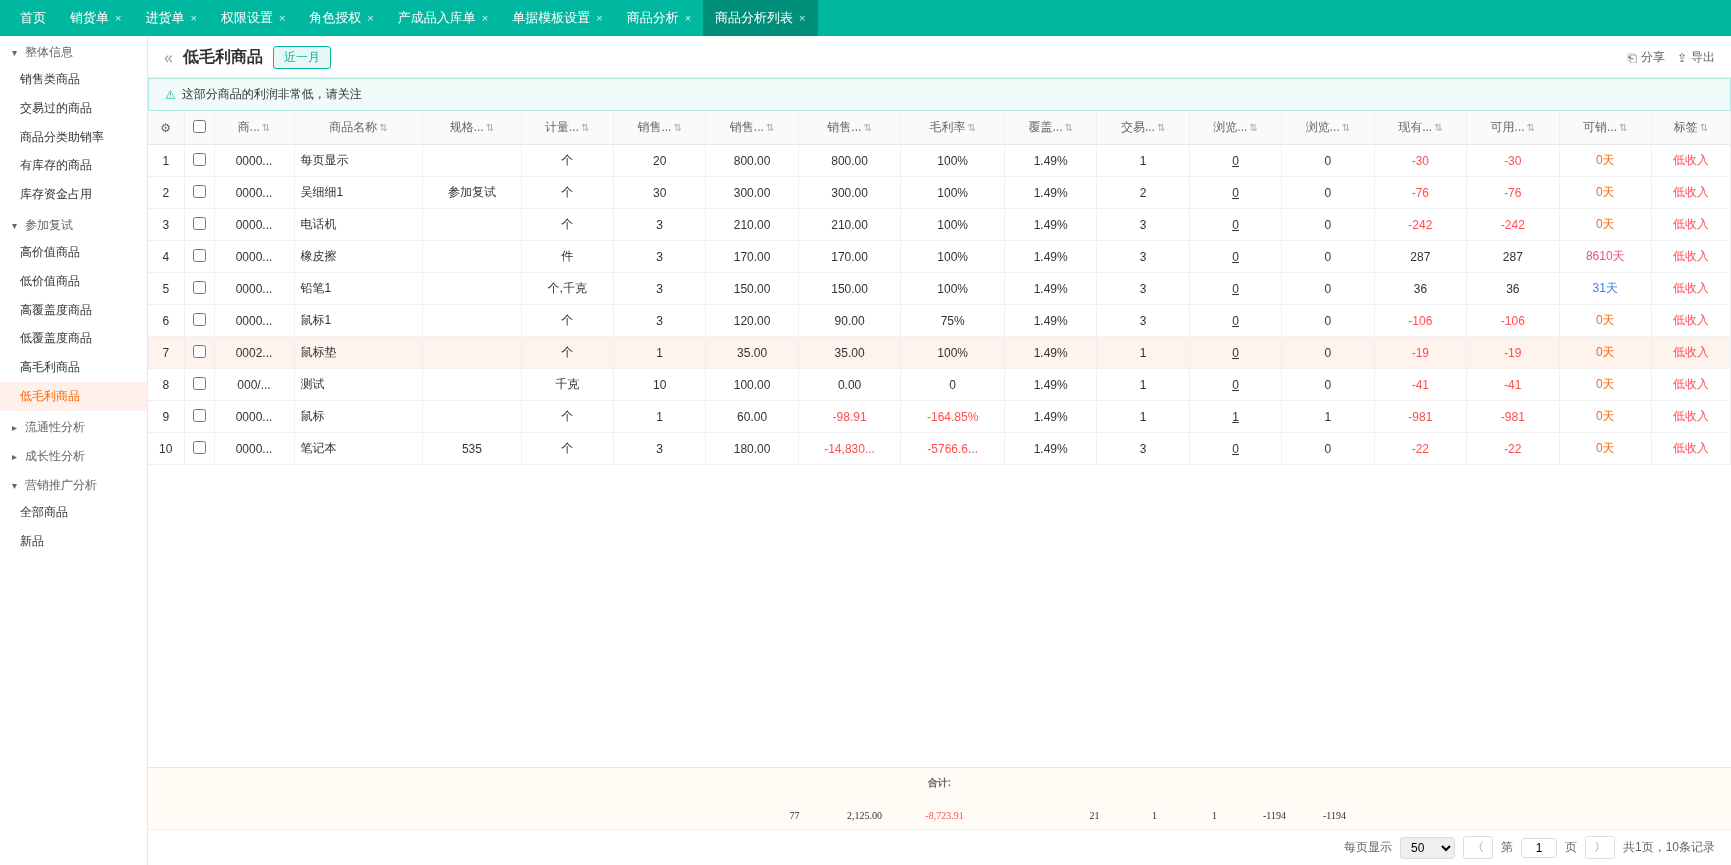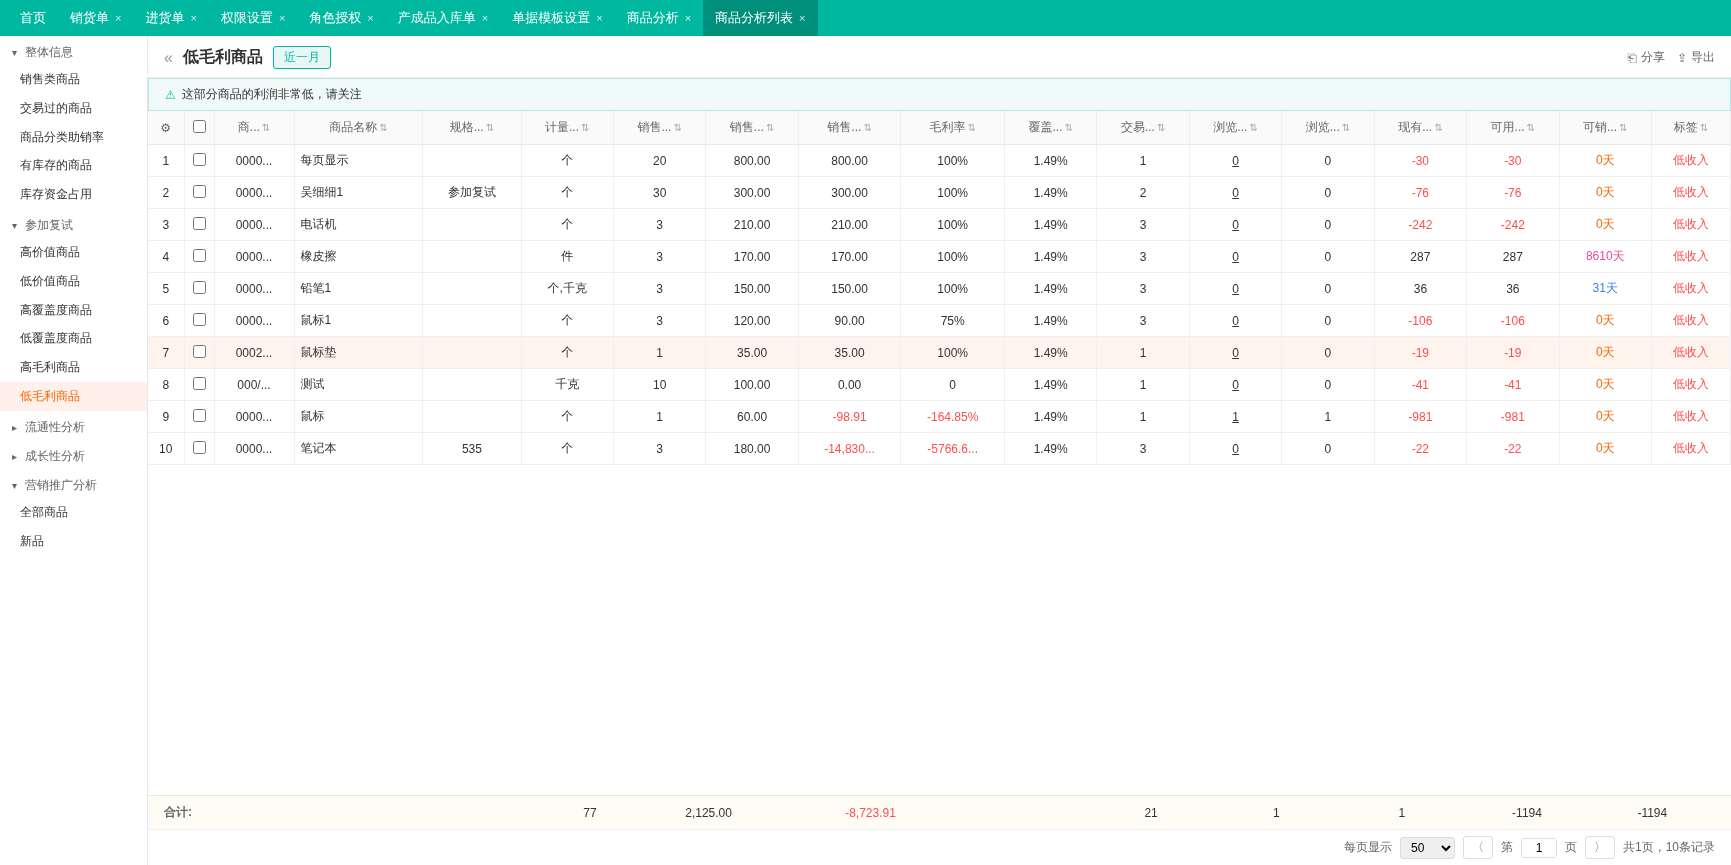--- a/index.html
+++ b/index.html
@@ -173,21 +173,22 @@
     .underline-link { text-decoration: underline; cursor: pointer; }
 
     
     .table-footer {
       border-top: 1px solid #e8e8e8;
       background: #fffbf5;
       padding: 8px 16px;
       display: flex;
       align-items: center;
       gap: 20px;
-      font-size: 12px;
+      font-size: 10px;
+      flex-direction: column;
     }
     .footer-label { color: #666; font-weight: bold; }
 
     
     .pagination-bar {
       display: flex;
       align-items: center;
       justify-content: flex-end;
       padding: 6px 16px;
       border-top: 1px solid #f0f0f0;
@@ -559,24 +560,24 @@
     <td style="color:#ff4d4f">-22</td>
     <td style="color:#ff6600">0天</td>
     <td style="color:#ff4d4f">低收入</td>
   </tr>
           </tbody>
       </table>
     </div>
 
     <div class="table-footer">
       <span class="footer-label">合计:</span>
-      <div style="display:flex; gap:0; flex:1; justify-content: space-around;">
+      <div style="display:flex; gap:0; flex:1; justify-content: space-around; font-family: Liberation Serif, serif;">
         <span style="min-width:250px;"></span>
         <span style="min-width:60px; text-align:center;">77</span>
-        <span style="min-width:80px; ">2,125.00</span>
+        <span style="min-width:80px; text-align:center;">2,125.00</span>
         <span style="min-width:80px; text-align:center; color:#ff4d4f;">-8,723.91</span>
         <span style="min-width:80px;"></span>
         <span style="min-width:60px; text-align:center;">21</span>
         <span style="min-width:60px; text-align:center;">1</span>
         <span style="min-width:60px; text-align:center;">1</span>
         <span style="min-width:60px; text-align:center;">-1194</span>
         <span style="min-width:60px; text-align:center;">-1194</span>
       </div>
     </div>
 

